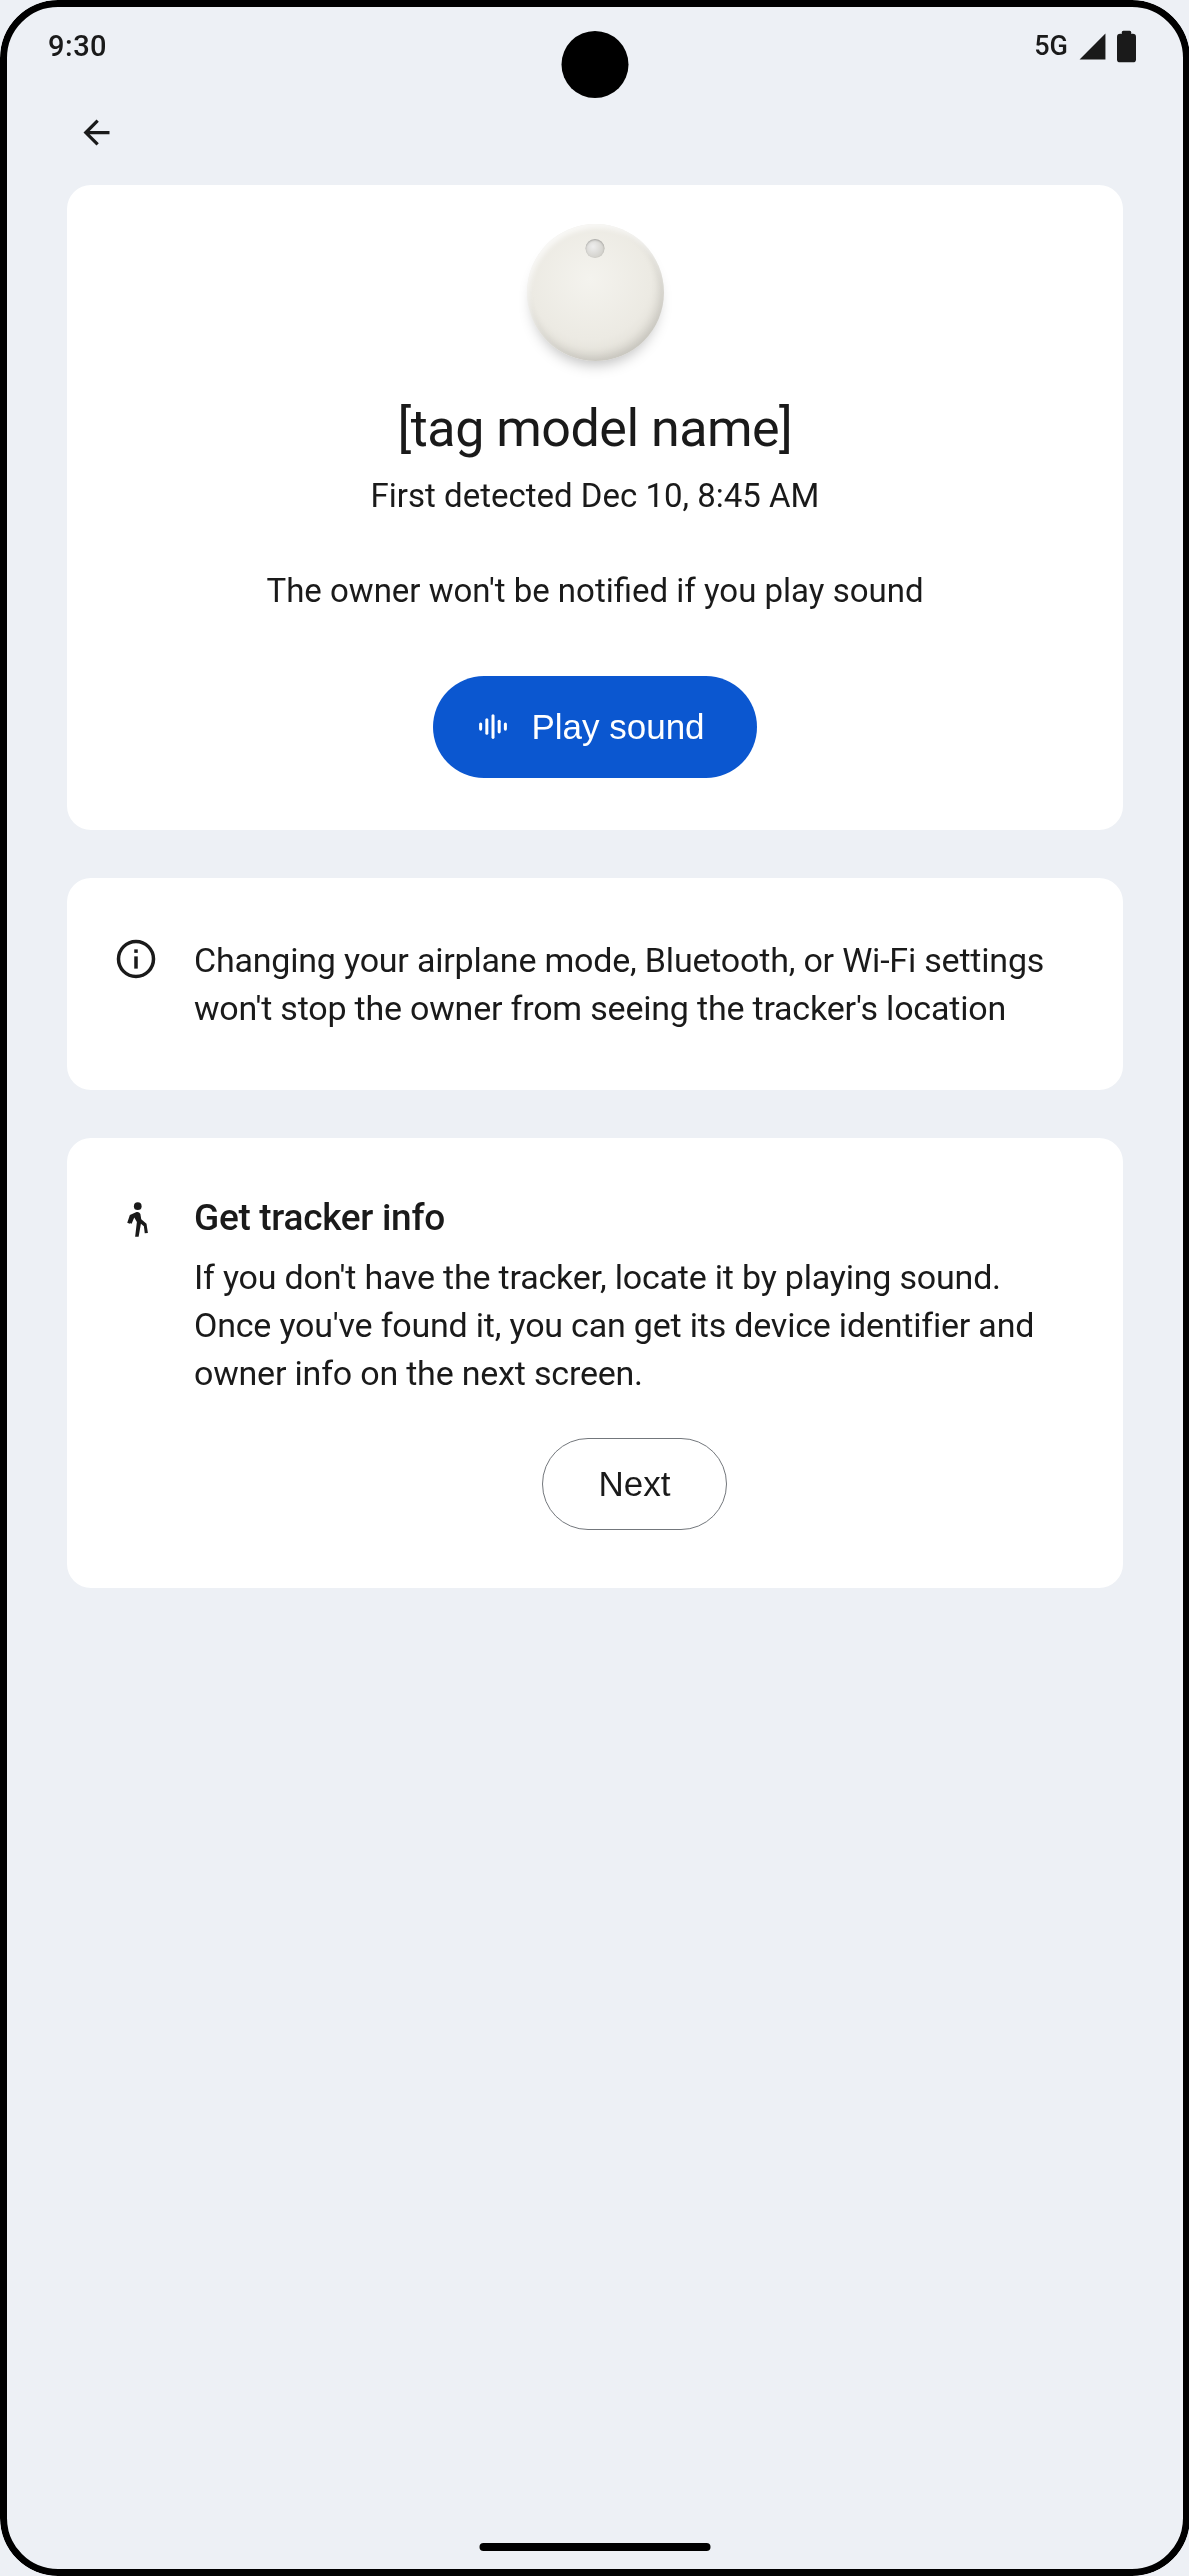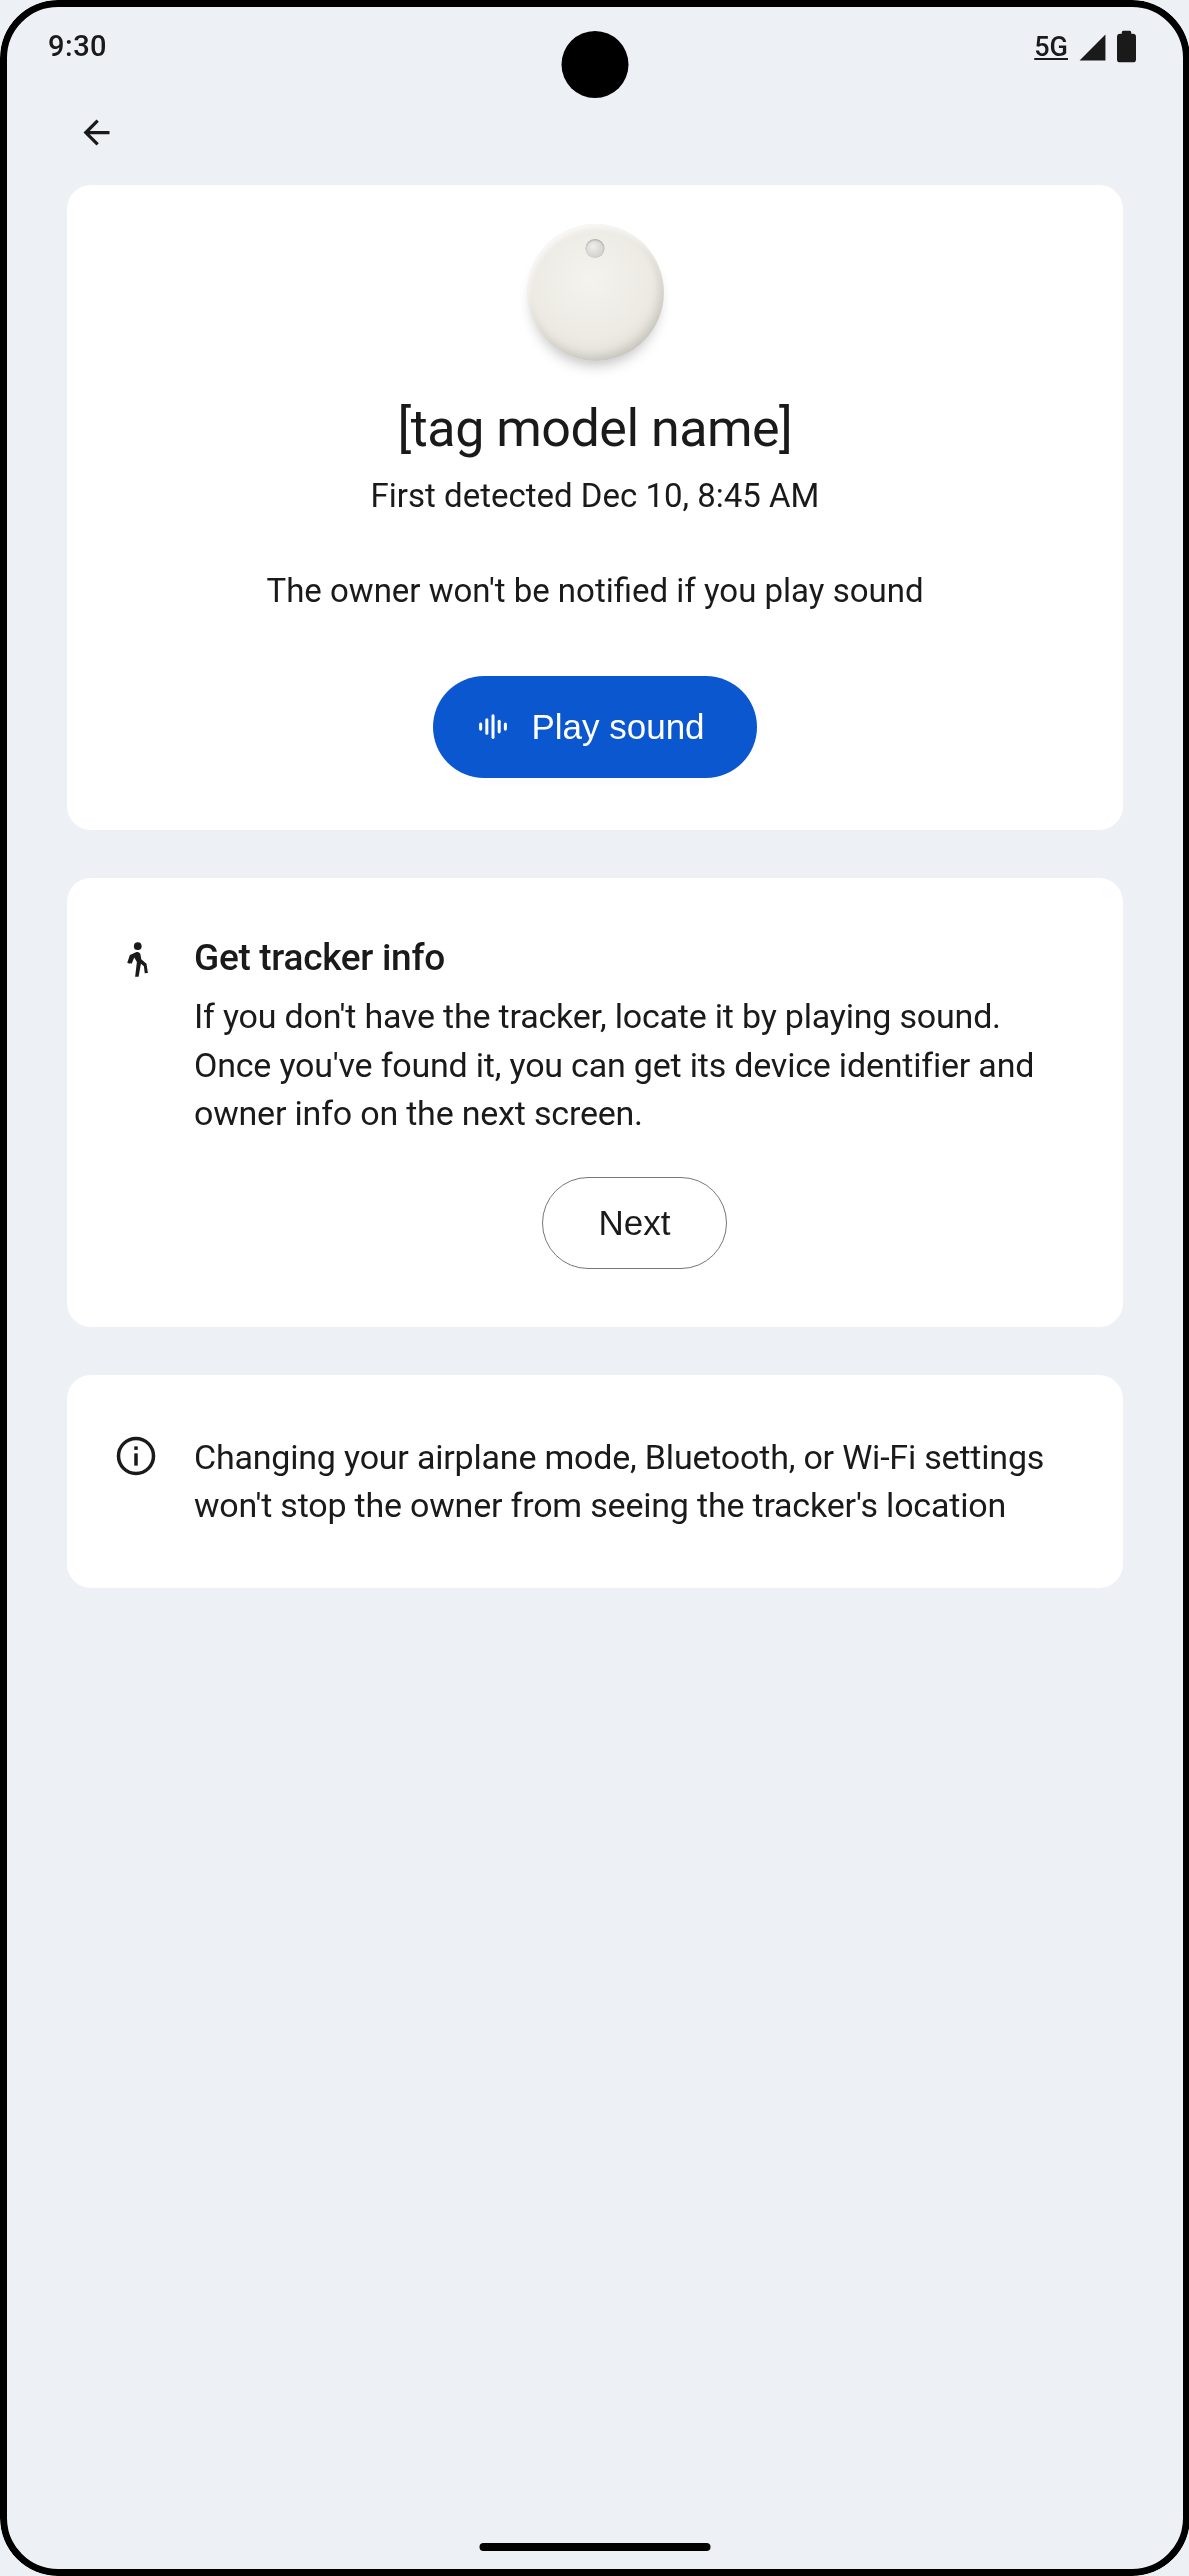--- a/index.html
+++ b/index.html
@@ -24,21 +24,21 @@
       display: flex;
       justify-content: space-between;
       align-items: center;
       padding: 29px 54px 9.6px 48px;
       font-size: 29px;
       font-weight: 500;
       color: #1a1a1a;
       position: relative;
     }
     .status-left { letter-spacing: 0.5px; text-align: right; }
-    .status-right { display: flex; align-items: flex-end; gap: 9px; text-decoration: underline; }
+    .status-right { display: flex; align-items: center; gap: 9px; }
     .status-right span { font-size: 27px; font-weight: 500; }
     .camera-cutout {
       position: absolute;
       top: 31px;
       left: 50%;
       transform: translateX(-50%);
       width: 67px;
       height: 67px;
       background: #000;
       border-radius: 50%;
@@ -185,20 +185,33 @@
     <button class="primary-button">
       <svg width="33" height="33" viewBox="0 0 24 24" fill="none">
         <rect x="3" y="9" width="2.2" height="6" rx="1.1" fill="#fff"></rect>
         <rect x="7.5" y="6" width="2.2" height="12" rx="1.1" fill="#fff"></rect>
         <rect x="12" y="3" width="2.2" height="18" rx="1.1" fill="#fff"></rect>
         <rect x="16.5" y="7" width="2.2" height="10" rx="1.1" fill="#fff"></rect>
         <rect x="21" y="9" width="2.2" height="6" rx="1.1" fill="#fff"></rect>
       </svg>
       <span>Play sound</span>
     </button>
+  </div>
+
+  <div class="card">
+    <div class="info-row">
+      <div class="info-icon-box">
+        <svg width="42" height="42" viewBox="0 0 24 24">
+          <circle cx="12" cy="12" r="10" stroke="#1a1a1a" stroke-width="2" fill="none"></circle>
+          <rect x="11" y="10.5" width="2" height="7" fill="#1a1a1a"></rect>
+          <rect x="11" y="6.5" width="2" height="2" fill="#1a1a1a"></rect>
+        </svg>
+      </div>
+      <div class="info-text">Changing your airplane mode, Bluetooth, or Wi-Fi settings won't stop the owner from seeing the tracker's location</div>
+    </div>
   </div>
 
   <div class="card">
     <div class="info-row">
       <div class="info-icon-box">
         <svg width="42" height="46" viewBox="0 0 24 24">
           <circle cx="13" cy="3.5" r="2.2" fill="#1a1a1a"></circle>
           <path d="M10.5 7.5 L8 13 L9.5 13.5 L11 10 L12.5 12.5 L11.5 21 L13.5 21 L14.8 13.5 L16.5 15 L17 19 L18.8 18.8 L18 13.5 L15 11 L14.5 8 C14 7 13 6.5 12 7 L8.5 8.5 L7 13 L8.5 13.5 Z" fill="#1a1a1a"></path>
         </svg>
       </div>
@@ -207,30 +220,17 @@
         <div class="info-text">If you don't have the tracker, locate it by playing sound. Once you've found it, you can get its device identifier and owner info on the next screen.</div>
         <div class="button-row">
           <button class="outline-button">
             <span>Next</span>
           </button>
         </div>
       </div>
     </div>
   </div>
 
-  <div class="card">
-    <div class="info-row">
-      <div class="info-icon-box">
-        <svg width="42" height="42" viewBox="0 0 24 24">
-          <circle cx="12" cy="12" r="10" stroke="#1a1a1a" stroke-width="2" fill="none"></circle>
-          <rect x="11" y="10.5" width="2" height="7" fill="#1a1a1a"></rect>
-          <rect x="11" y="6.5" width="2" height="2" fill="#1a1a1a"></rect>
-        </svg>
-      </div>
-      <div class="info-text">Changing your airplane mode, Bluetooth, or Wi-Fi settings won't stop the owner from seeing the tracker's location</div>
-    </div>
-  </div>
-
 </div>
 
 <div class="gesture-bar"></div>
 <div class="device-frame"></div>
 
 
 </body></html>

